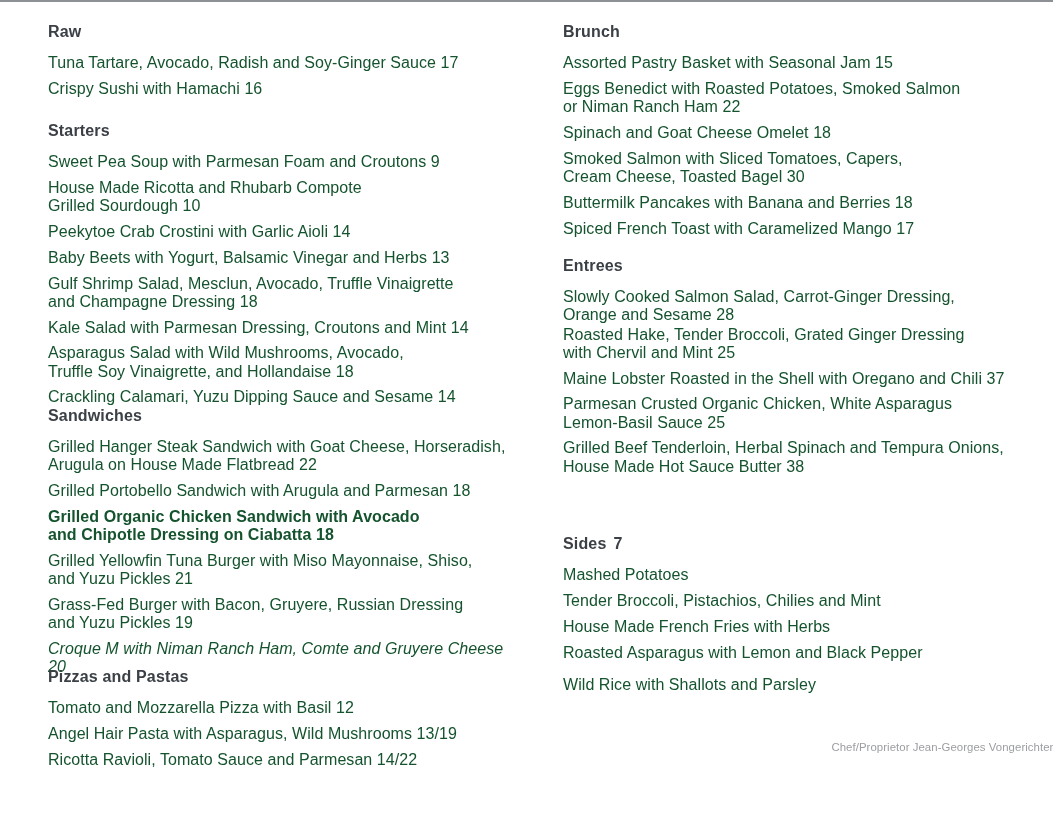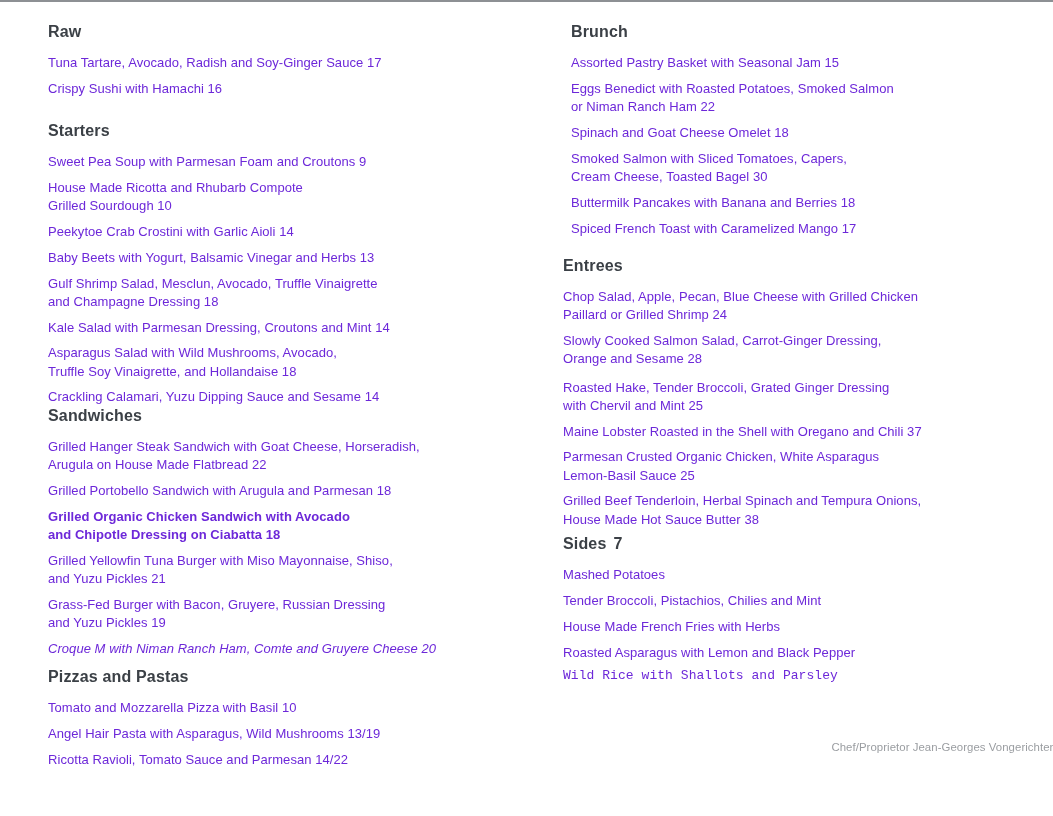--- a/index.html
+++ b/index.html
@@ -53,22 +53,22 @@
     margin: 0;
     white-space: nowrap;
   }
   .section-heading .heading-price {
     font-weight: bold;
     color: #3b4046;
     padding-left: 7px;
   }
 
   .item {
-    font-size: 13px;
-    color: #6d28d9;
+    font-size: 16px;
+    color: #14532d;
     line-height: 18.2px;
     margin: 0;
     font-weight: 400;
     letter-spacing: 0.004em;
     white-space: pre-line;
   }
 
   
   .section + .section { margin-top: 0; }
 
@@ -129,65 +129,63 @@
             <div class="item" style="margin-top: 7.6px;">Grilled Yellowfin Tuna Burger with Miso Mayonnaise, Shiso,
 and Yuzu Pickles  21</div>
             <div class="item" style="margin-top: 7.6px;">Grass-Fed Burger with Bacon, Gruyere, Russian Dressing
 and Yuzu Pickles   19</div>
             <div class="item" style="margin-top: 7.6px; font-style: italic;">Croque M with Niman Ranch Ham, Comte and Gruyere Cheese 20</div>
           </div>
         </div>
         <div class="section" style="position: absolute; left: 0px; top: 665px; width: 100%;">
           <div class="section-heading">Pizzas and Pastas</div>
           <div class="items" style="margin-top: 13px;">
-            <div class="item">Tomato and Mozzarella Pizza with Basil   10</div>
+            <div class="item">Tomato and Mozzarella Pizza with Basil   12</div>
             <div class="item" style="margin-top: 8px;">Angel Hair Pasta with Asparagus, Wild Mushrooms   13/19</div>
             <div class="item" style="margin-top: 7.6px;">Ricotta Ravioli, Tomato Sauce and Parmesan   14/22</div>
           </div>
         </div>
       </div>
 
     <div class="column column-right" id="col-right">
-        <div class="section" style="position: absolute; left: 8px; top: 20px; width: 100%;">
+        <div class="section" style="position: absolute; left: 0px; top: 20px; width: 100%;">
           <div class="section-heading">Brunch</div>
           <div class="items" style="margin-top: 13px;">
             <div class="item">Assorted Pastry Basket with Seasonal Jam 15</div>
             <div class="item" style="margin-top: 7.6px;">Eggs Benedict with Roasted Potatoes, Smoked Salmon
 or Niman Ranch Ham  22</div>
             <div class="item" style="margin-top: 7.6px;">Spinach and Goat Cheese Omelet 18</div>
             <div class="item" style="margin-top: 7.6px;">Smoked Salmon with Sliced Tomatoes, Capers,
 Cream Cheese, Toasted Bagel 30</div>
             <div class="item" style="margin-top: 7.6px;">Buttermilk Pancakes with Banana and Berries 18</div>
             <div class="item" style="margin-top: 7.6px;">Spiced French Toast with Caramelized Mango 17</div>
           </div>
         </div>
         <div class="section" style="position: absolute; left: 0px; top: 254px; width: 100%;">
           <div class="section-heading">Entrees</div>
           <div class="items" style="margin-top: 13px;">
-            <div class="item">Chop Salad, Apple, Pecan, Blue Cheese with Grilled Chicken
-Paillard or Grilled Shrimp 24</div>
             <div class="item" style="margin-top: 7.6px;">Slowly Cooked Salmon Salad, Carrot-Ginger Dressing,
 Orange and Sesame 28</div>
-            <div class="item" style="margin-top: 10px;">Roasted Hake, Tender Broccoli, Grated Ginger Dressing
+            <div class="item" style="margin-top: 1px;">Roasted Hake, Tender Broccoli, Grated Ginger Dressing
 with Chervil and Mint   25</div>
             <div class="item" style="margin-top: 7.6px;">Maine Lobster Roasted in the Shell with Oregano and Chili   37</div>
             <div class="item" style="margin-top: 7.6px;">Parmesan Crusted Organic Chicken, White Asparagus
 Lemon-Basil Sauce 25</div>
             <div class="item" style="margin-top: 7.6px;">Grilled Beef Tenderloin, Herbal Spinach and Tempura Onions,
 House Made Hot Sauce Butter   38</div>
           </div>
         </div>
         <div class="section" style="position: absolute; left: 0px; top: 532px; width: 100%;">
           <div class="section-heading">Sides<span class="heading-price">7</span></div>
           <div class="items" style="margin-top: 13px;">
             <div class="item">Mashed Potatoes</div>
             <div class="item" style="margin-top: 7.6px;">Tender Broccoli, Pistachios, Chilies and Mint</div>
             <div class="item" style="margin-top: 7.6px;">House Made French Fries with Herbs</div>
             <div class="item" style="margin-top: 7.6px;">Roasted Asparagus with Lemon and Black Pepper</div>
-            <div class="item" style="margin-top: 5px; font-family: Liberation Mono, monospace;">Wild Rice with Shallots and Parsley</div>
+            <div class="item" style="margin-top: 14px;">Wild Rice with Shallots and Parsley</div>
           </div>
         </div>
       </div>
 
   </div>
 
   <div class="credits" id="credits-block" style="top: 735px;">
     <div>Chef/Proprietor Jean-Georges Vongerichten</div>
   </div>
 

